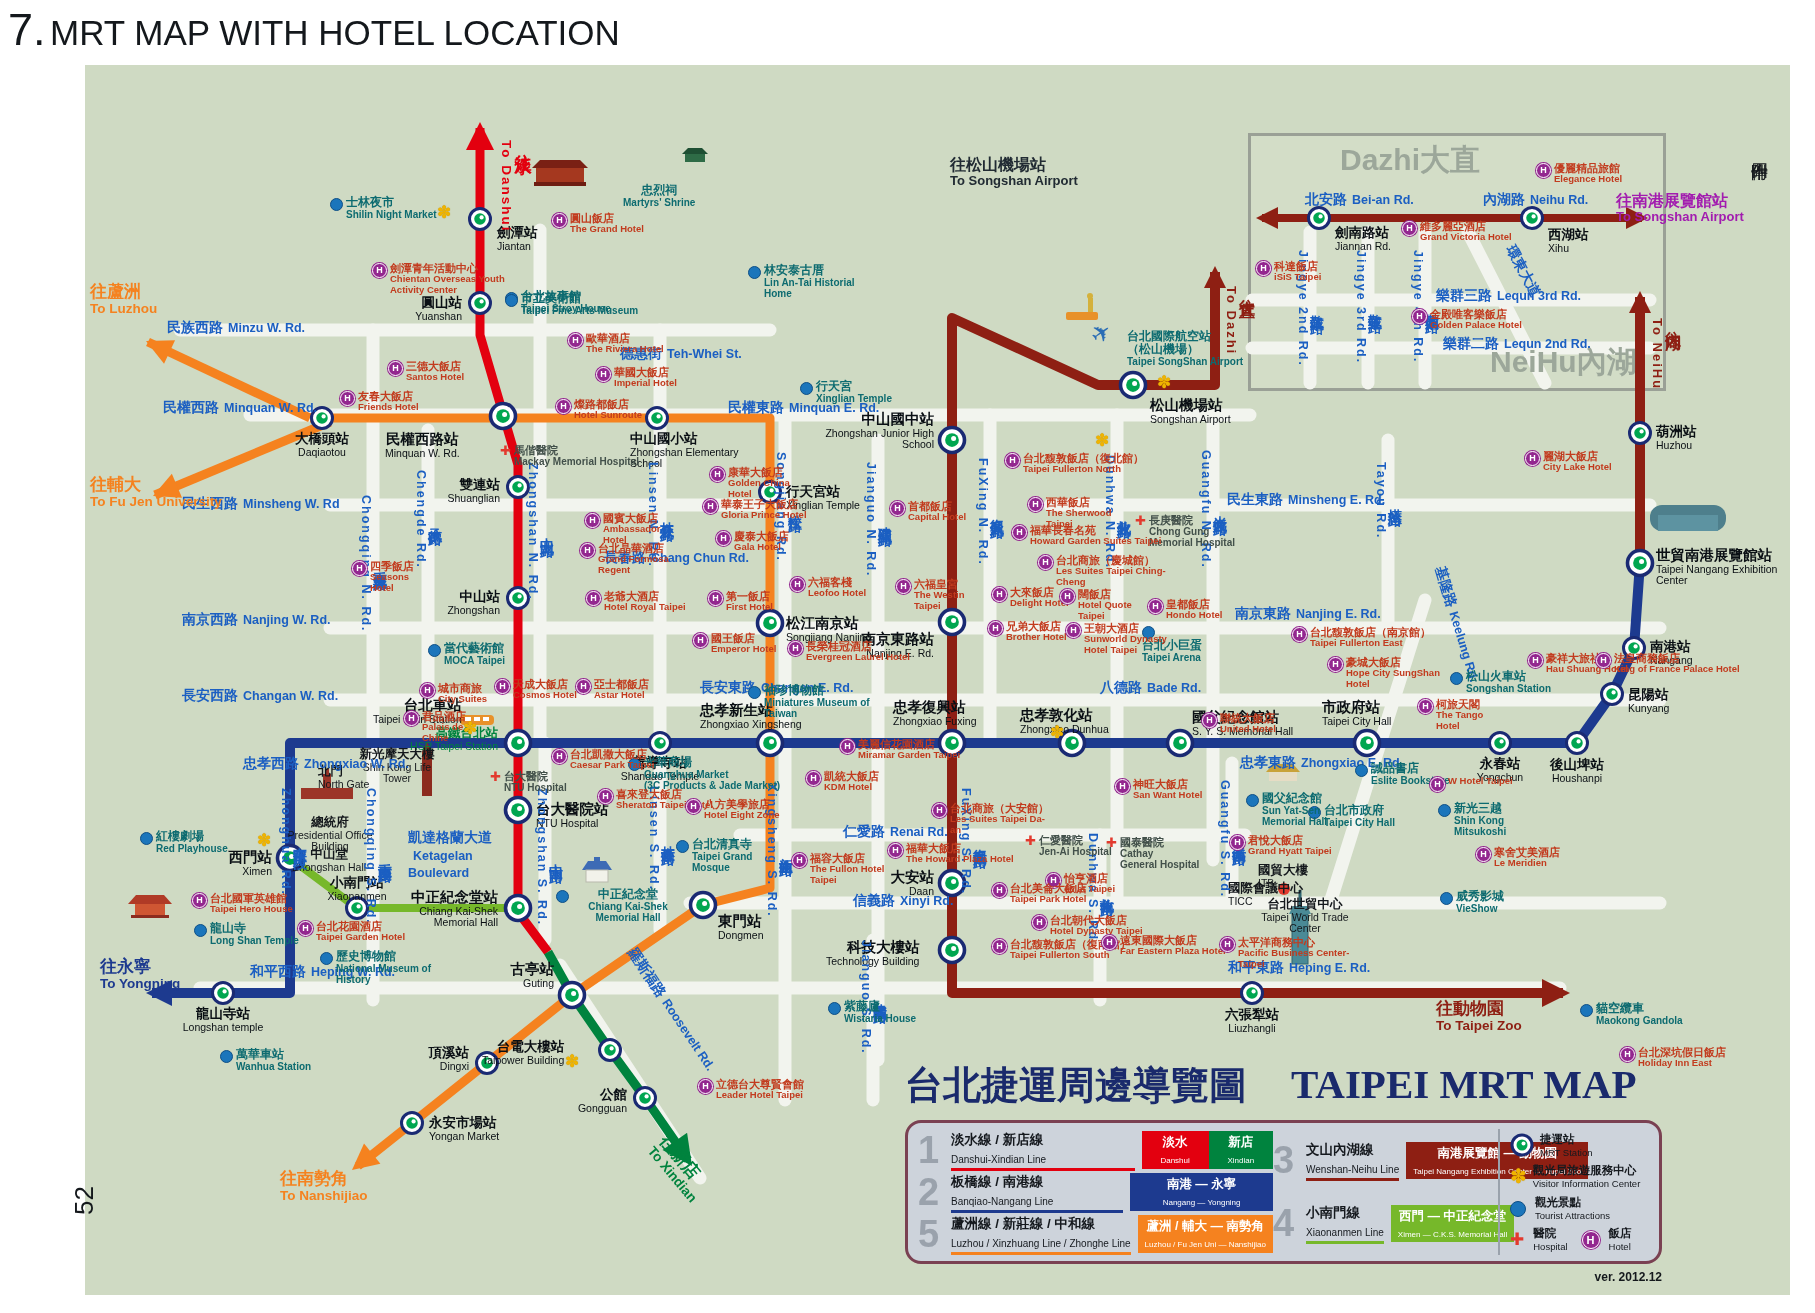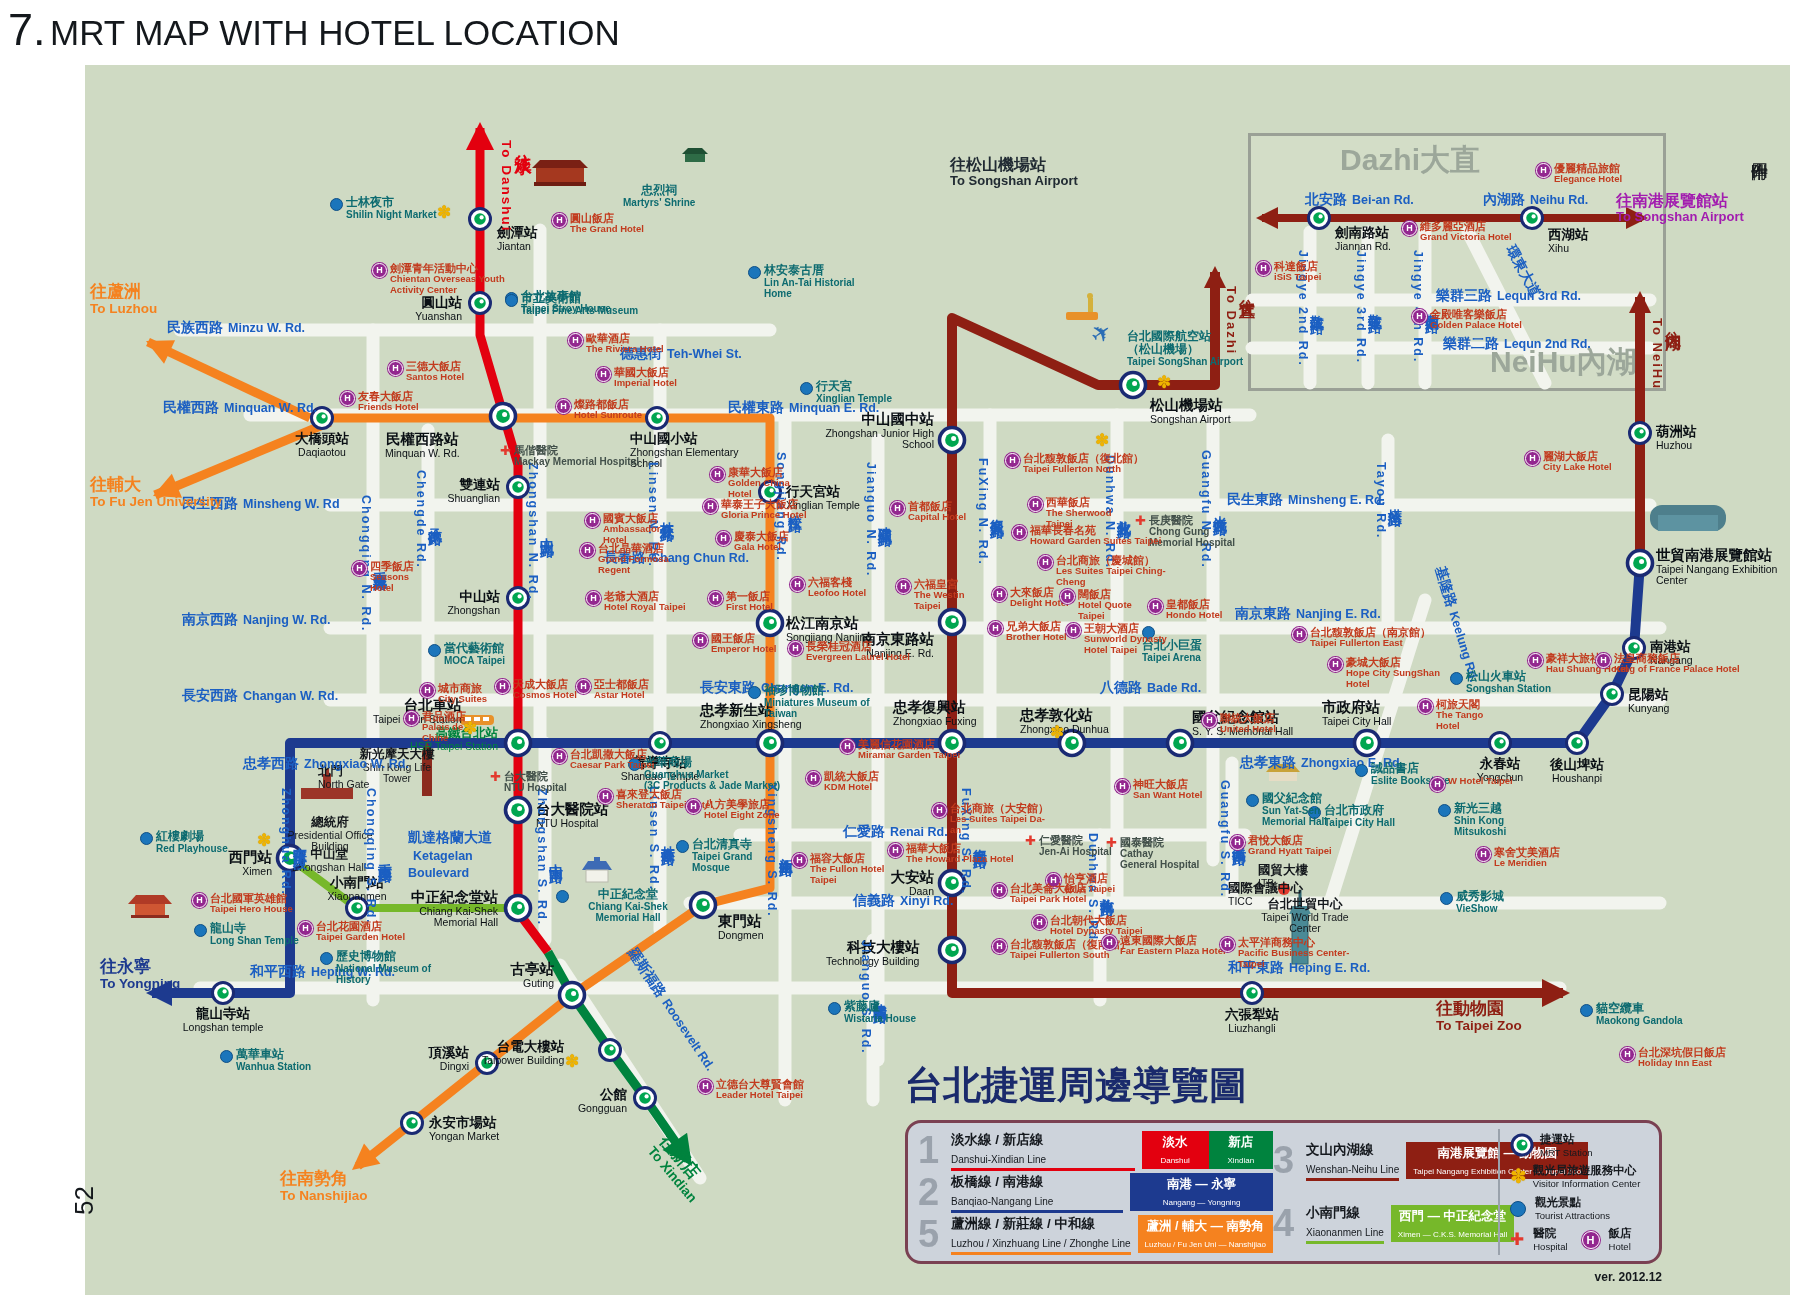--- a/index.html
+++ b/index.html
@@ -1676,20 +1676,21 @@
       <span class="txt"></span>
     </div>
     <div class="lb t-info" style="left: 565px; top: 1053px; text-align: left;">
       <span class="ic-info">✽</span>
       <span class="txt"></span>
     </div>
   </div>
 
 <div id="map-title">
   <span class="zh">台北捷運周邊導覽圖</span>
+  <span class="en">TAIPEI MRT MAP</span>
 </div>
 
 <div id="legend-panel">
   <div id="lg-col1" class="lg-col">
       <div class="lg-row">
         <span class="lg-num">1</span>
   <div class="lg-lab" style="border-bottom-color:#e3000f"><span class="zh">淡水線 / 新店線</span><span class="en">Danshui-Xindian Line</span></div>
   <div class="lg-chips">
           <div class="chip" style="background:#e3000f"><span class="zh">淡水</span><span class="en">Danshui</span></div>
           <div class="chip" style="background:#00833e"><span class="zh">新店</span><span class="en">Xindian</span></div>

